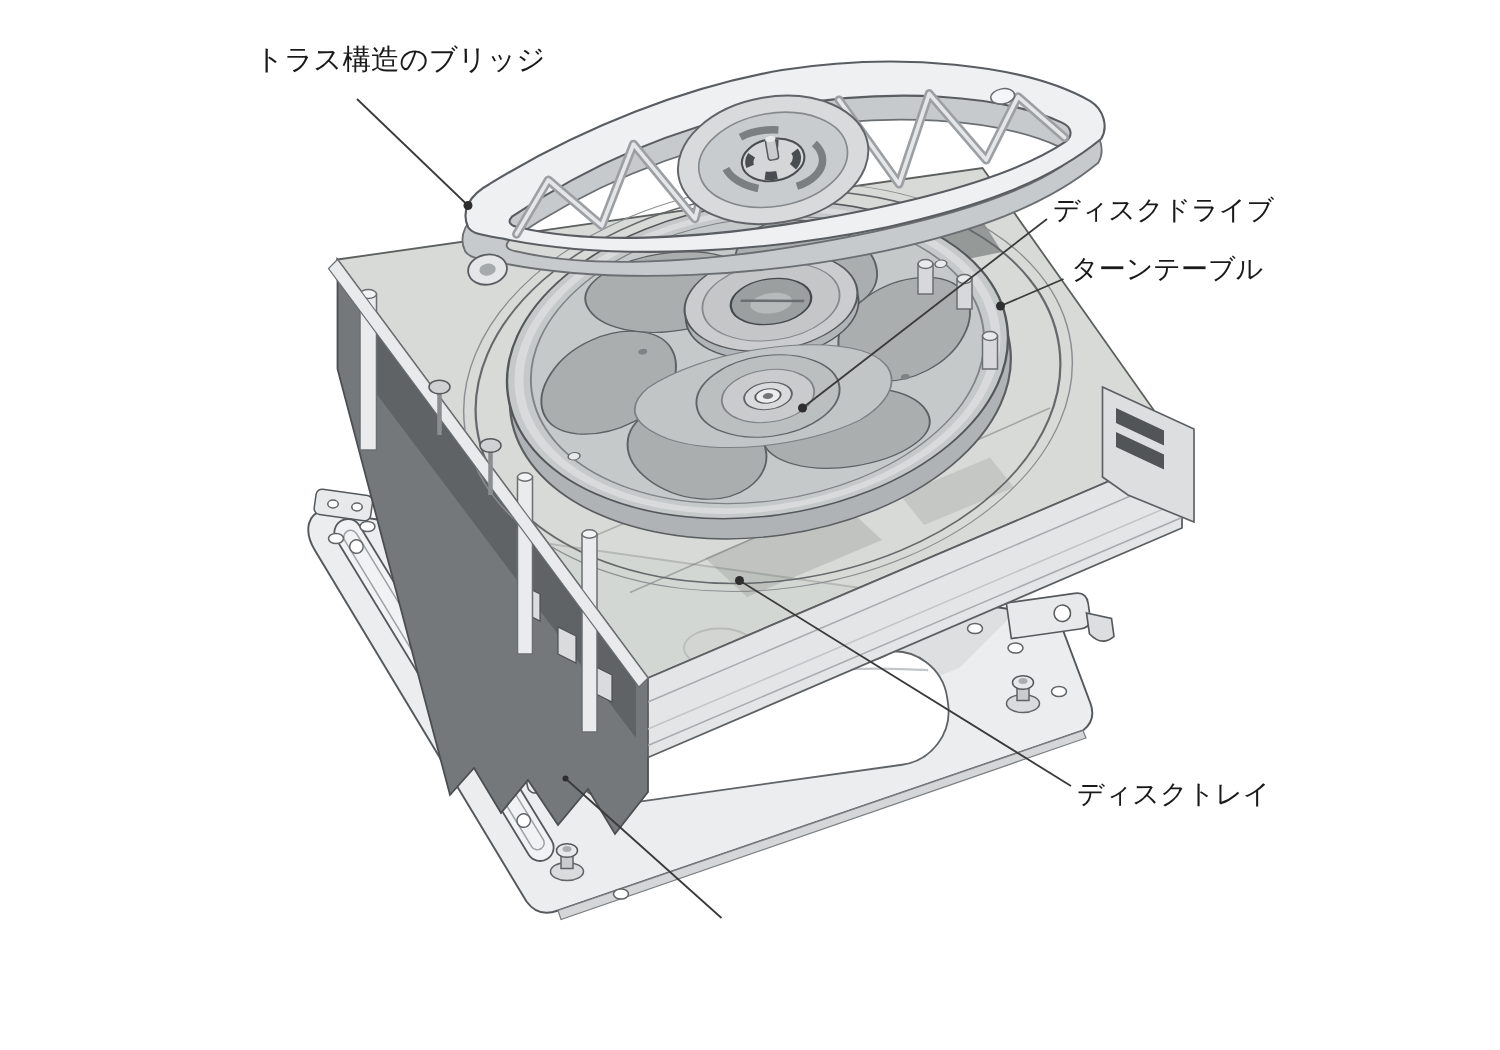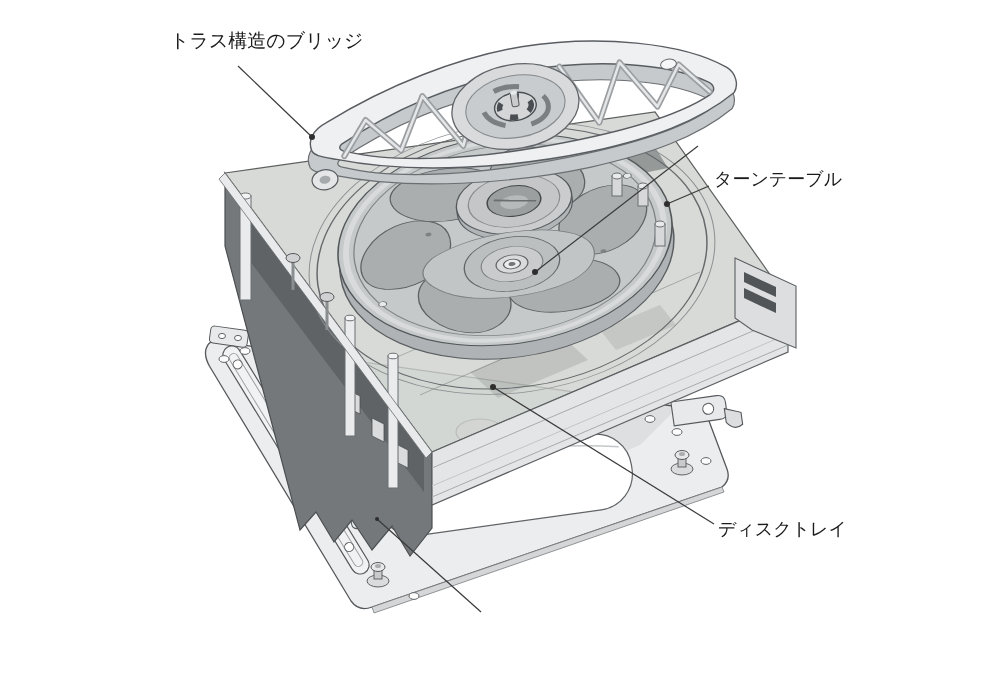--- a/index.html
+++ b/index.html
@@ -222,20 +222,21 @@
     <circle cx="312" cy="137" r="3"></circle>
     <circle cx="535" cy="272" r="3"></circle>
     <circle cx="667" cy="204" r="3"></circle>
     <circle cx="493" cy="387" r="3"></circle>
     <circle cx="377" cy="519" r="2"></circle>
   </g>
 </svg>
 
 <div class="callout" style="left:170px;top:30px;font-size:19px;">トラス構造のブリッジ</div>
 
+<div class="callout" style="left:702px;top:130px;">ディスクドライブ</div>
 
 <div class="callout" style="left:714px;top:169px;text-align:center;">ターンテーブル</div>
 
 <div class="callout" style="left:718px;top:519px;">ディスクトレイ</div>
 
 
 
 </div>
 
 </body></html>

